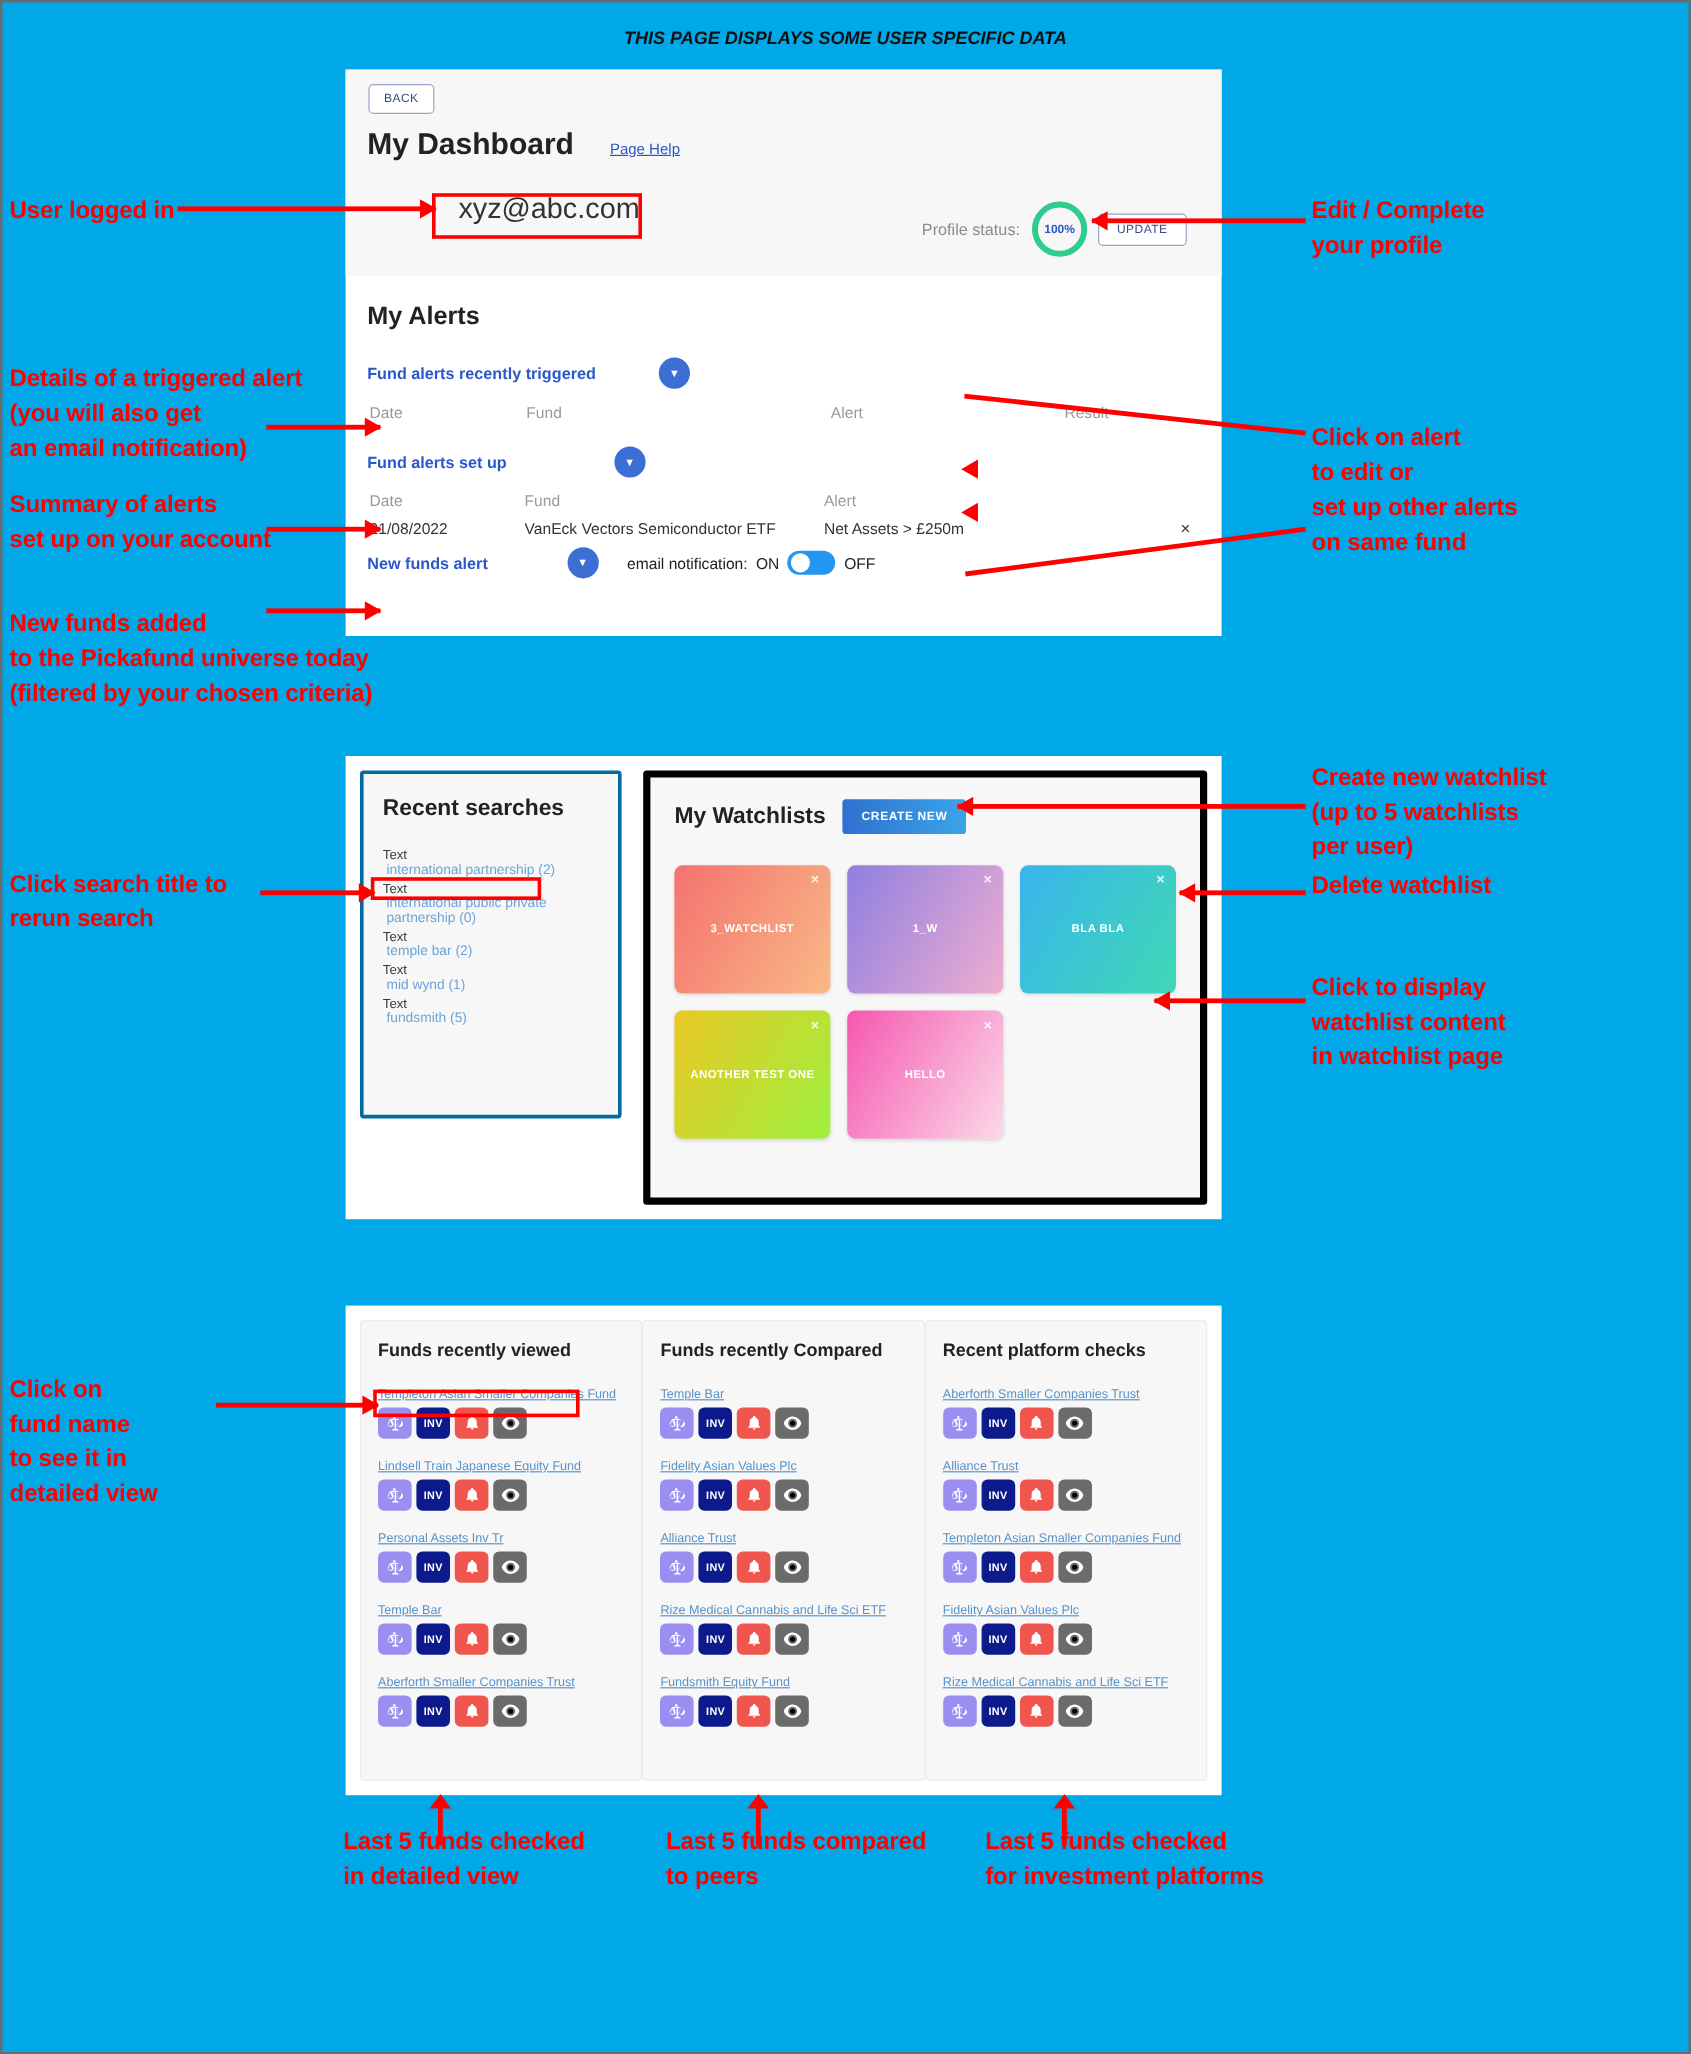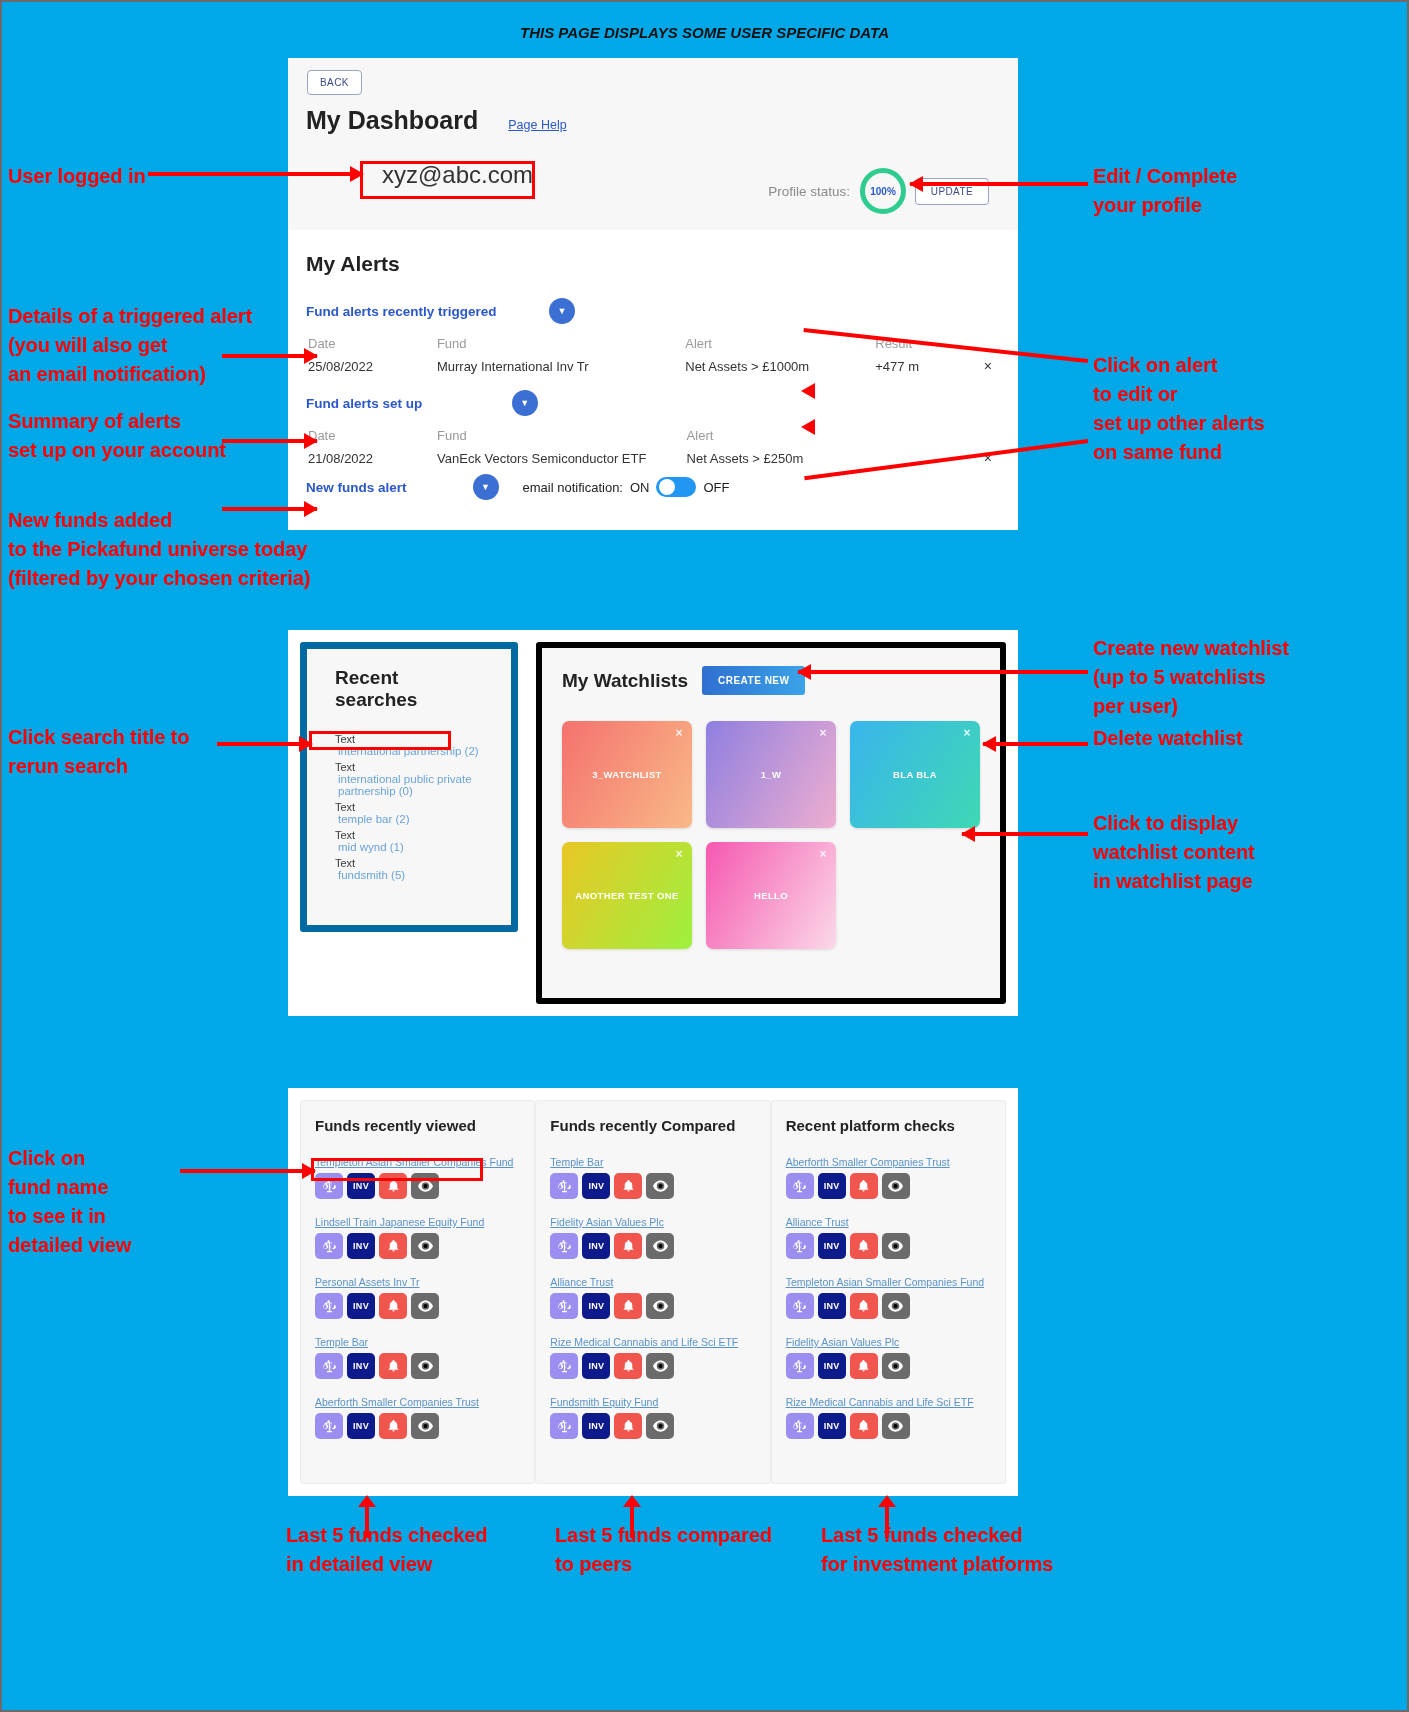--- a/index.html
+++ b/index.html
@@ -116,22 +116,22 @@
   }
   .switch .knob {
     position: absolute; top: 2px; left: 3px; width: 16px; height: 16px;
     background: #fff; border-radius: 50%;
   }
 
   
   #panel-mid { left: 286px; top: 628px; width: 730px; height: 386px; }
   .mid-inner { display: flex; padding: 12px 12px; gap: 18px; height: 100%; }
   .recent-card {
-    width: 237px; background: #f7f7f7; border: 7px solid #0369a1; border-radius: 3px;
-    padding: 18px 28px; height: 290px;
+    width: 237px; background: #f7f7f7; border: 3px solid #0369a1; border-radius: 3px;
+    padding: 18px 16px; height: 290px;
   }
   .recent-title { font-size: 19px; font-weight: bold; color: #222; margin-bottom: 22px; }
   .rs-label { font-size: 11px; color: #3a3a3a; margin-top: 4px; }
   .rs-link { font-size: 11.5px; color: #6ba4d8; cursor: pointer; padding-left: 3px; }
   .watch-card { flex: 1; background: #f7f7f7; border: 6px solid #000000; border-radius: 3px; padding: 18px 20px; }
   .watch-head { display: flex; align-items: center; gap: 14px; margin-bottom: 26px; }
   .watch-title { font-size: 19px; font-weight: bold; color: #222; }
   .btn-create {
     background: linear-gradient(90deg,#2f6fd0,#3aa4e8); color: #fff; border: none;
     border-radius: 3px; font-size: 10px; letter-spacing: .5px; font-weight: bold;
@@ -197,27 +197,20 @@
       <span class="chev">▼</span>
     </div>
     <table class="alert-table">
       <tbody>
           <tr class="hr-row">
         <td class="col-date">Date</td>
         <td class="col-fund">Fund</td>
         <td class="col-alert">Alert</td>
         <td class="col-res">Result</td>
         <td></td>
-      </tr>
-      <tr>
-        <td>25/08/2022</td>
-        <td>Murray International Inv Tr</td>
-        <td>Net Assets &gt; £1000m</td>
-        <td>+477 m</td>
-        <td class="x-del" style="text-align:right;padding-right:6px">×</td>
       </tr>
     </tbody>
       </table>
 
     <div style="margin-top:14px">
       <span class="alerts-sub">Fund alerts set up</span>
       <span class="chev" style="margin-left:85px">▼</span>
     </div>
     <table class="alert-table">
       <tbody>

